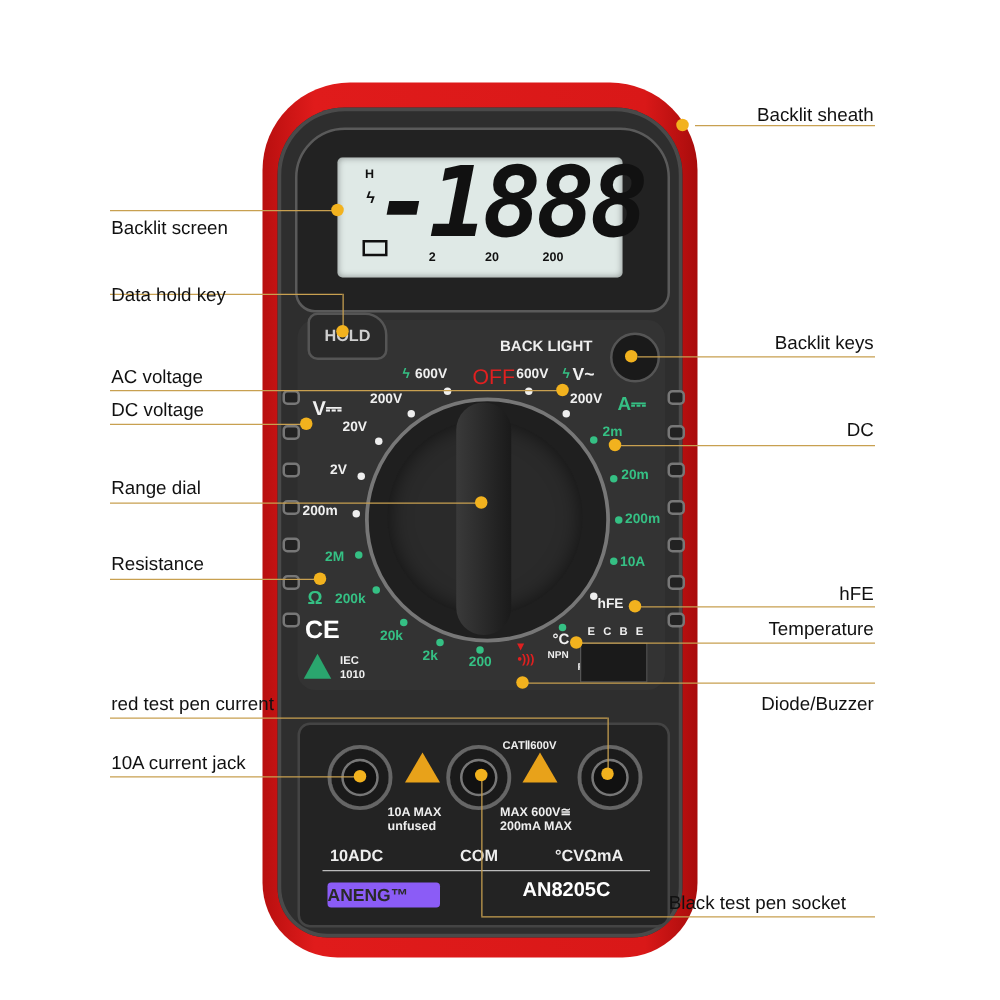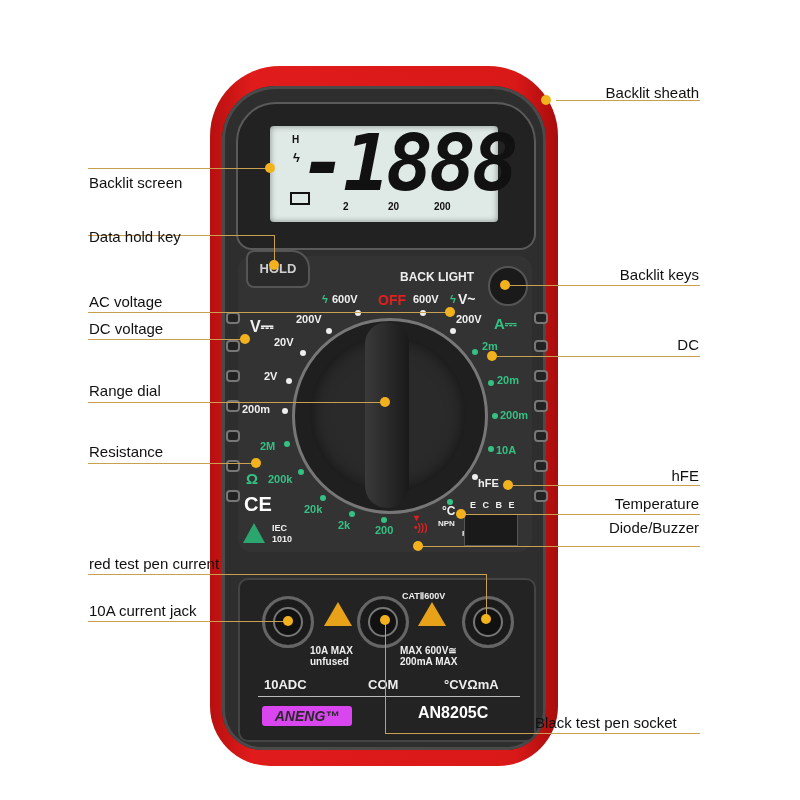--- a/index.html
+++ b/index.html
@@ -25,21 +25,21 @@
   .rl { color:#f0f0f0; font-size:11px; font-weight:bold; }
   .rg { color:#35c084; font-size:11px; font-weight:bold; }
   .dot { width:6px; height:6px; border-radius:50%; background:#eee; }
   .gdot { width:6px; height:6px; border-radius:50%; background:#35c084; }
 
   .sockets { left:238px; top:578px; width:294px; height:160px; background:#232323; border-radius:10px; border:2px solid #444; }
   .sock { width:46px; height:46px; border-radius:50%; background:#111; border:3px solid #666; box-shadow: inset 0 0 0 8px #1b1b1b, inset 0 0 0 10px #777; }
   .tri { width:0; height:0; border-left:14px solid transparent; border-right:14px solid transparent; border-bottom:24px solid #e8a21a; }
   .sw { color:#eee; font-size:10px; font-weight:bold; text-align:left; line-height:11px; }
   .term { color:#eee; font-size:13px; font-weight:bold; }
-  .brand { left:262px; top:706px; width:90px; height:20px; background:#d946ef; border-radius:3px; color:#2a2a2a; font-size:14px; font-weight:bold; font-style:italic; text-align:center; line-height:20px; }
+  .brand { left:262px; top:706px; width:90px; height:20px; background:#8b5cf6; border-radius:3px; color:#2a2a2a; font-size:14px; font-weight:bold; line-height:20px; }
   .model { left:418px; top:704px; color:#fff; font-size:16px; font-weight:bold; }
 
   .callout { color:#111; font-size:15px; }
   .line { height:1px; background:#c8a050; }
   .vline { width:1px; background:#c8a050; }
   .pin { width:10px; height:10px; border-radius:50%; background:#f2b21e; }
   .side-bump { width:10px; height:8px; border:2px solid #777; border-radius:4px; background:#222; }
 </style>
 </head>
 <body>
@@ -72,21 +72,21 @@
 <div class="abs side-bump" style="left:534px;top:312px;"></div>
 <div class="abs side-bump" style="left:534px;top:340px;"></div>
 <div class="abs side-bump" style="left:534px;top:370px;"></div>
 <div class="abs side-bump" style="left:534px;top:400px;"></div>
 <div class="abs side-bump" style="left:534px;top:430px;"></div>
 <div class="abs side-bump" style="left:534px;top:460px;"></div>
 <div class="abs side-bump" style="left:534px;top:490px;"></div>
 
 <div class="abs rg" style="left:322px;top:293px;">ϟ</div>
 <div class="abs rl" style="left:332px;top:293px;">600V</div>
-<div class="abs" style="left:378px;top:292px;color:#e02020;font-size:14px;font-weight:bold;">OFF</div>
+<div class="abs" style="left:378px;top:292px;color:#e02020;font-size:17px;font-weight:normal;">OFF</div>
 <div class="abs rl" style="left:413px;top:293px;">600V</div>
 <div class="abs rg" style="left:450px;top:293px;">ϟ</div>
 <div class="abs rl" style="left:458px;top:291px;font-size:14px;">V~</div>
 <div class="abs rl" style="left:296px;top:313px;">200V</div>
 <div class="abs rl" style="left:456px;top:313px;">200V</div>
 <div class="abs dot" style="left:355px;top:310px;"></div>
 <div class="abs dot" style="left:420px;top:310px;"></div>
 <div class="abs dot" style="left:326px;top:328px;"></div>
 <div class="abs dot" style="left:450px;top:328px;"></div>
 
@@ -196,14 +196,14 @@
 <div class="abs callout" style="left:89px;top:382px;">Range dial</div>
 <div class="abs callout" style="left:89px;top:443px;">Resistance</div>
 <div class="abs callout" style="left:89px;top:555px;">red test pen current</div>
 <div class="abs callout" style="left:89px;top:602px;">10A current jack</div>
 
 <div class="abs callout" style="right:101px;top:84px;">Backlit sheath</div>
 <div class="abs callout" style="right:101px;top:266px;">Backlit keys</div>
 <div class="abs callout" style="right:101px;top:336px;">DC</div>
 <div class="abs callout" style="right:101px;top:467px;">hFE</div>
 <div class="abs callout" style="right:101px;top:495px;">Temperature</div>
-<div class="abs callout" style="right:101px;top:519px;text-align:right;">Diode/Buzzer</div>
+<div class="abs callout" style="right:101px;top:555px;text-align:right;">Diode/Buzzer</div>
 <div class="abs callout" style="left:535px;top:714px;">Black test pen socket</div>
 
 </body></html>

